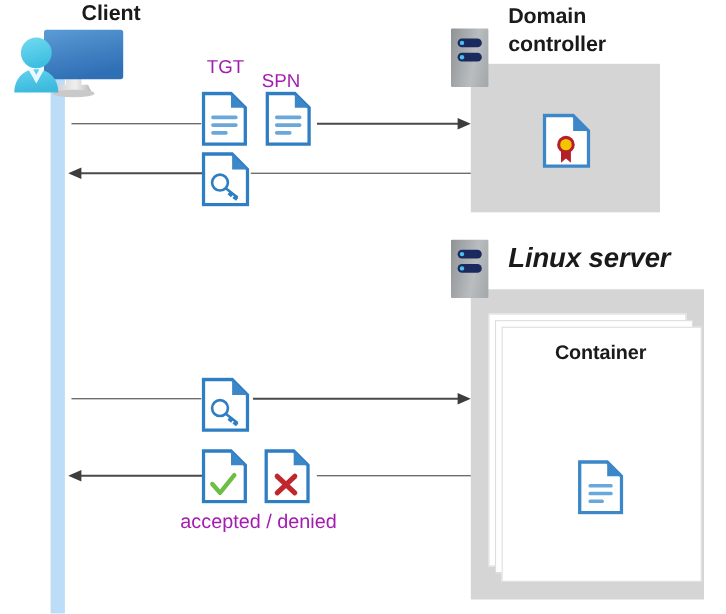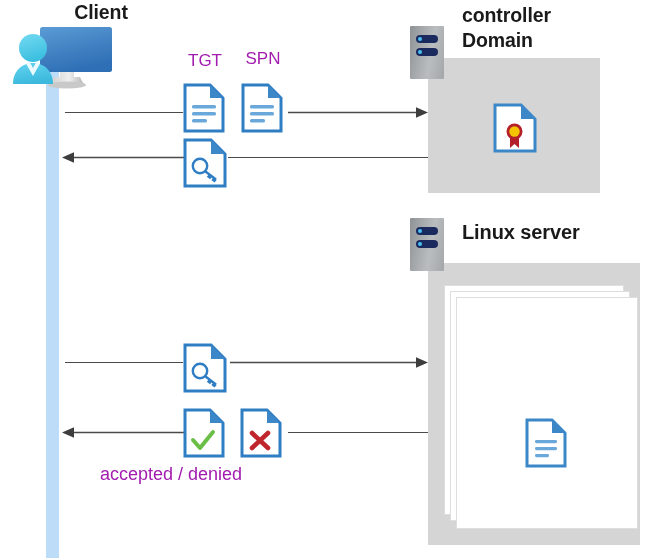--- a/index.html
+++ b/index.html
@@ -88,21 +88,22 @@
   #dc-title {
     left: 462px;
     top: 3px;
     width: 190px;
     font-size: 19.5px;
     line-height: 25px;
   }
   #lx-title {
     left: 462px;
     top: 221px;
-    font-size: 20px;
+    font-size: 25px;
+    font-style: italic;
   }
 
   
   .card {
     background: #ffffff;
     border: 1px solid #dedede;
     box-shadow: 0 0 0 0 rgba(0,0,0,0);
   }
   #card-back  { left: 444px; top: 285px; width: 178px; height: 228px; }
   #card-mid   { left: 450px; top: 291px; width: 178px; height: 228px; }
@@ -121,22 +122,22 @@
     width: 180px;
     text-align: center;
     font-size: 17px;
   }
 
   
   .aline { height: 0; border-top: 1.6px solid #4a4a4a; }
 
   
   #tgt-label { left: 180px; top: 51px; width: 50px; text-align: center; font-size: 17px; }
-  #spn-label { left: 238px; top: 49px; width: 50px; text-align: center; font-size: 17px; }
-  #verdict-label { left: 100px; top: 464px; width: 270px; text-align: left; font-size: 18px; }
+  #spn-label { left: 238px; top: 64px; width: 50px; text-align: left; font-size: 17px; }
+  #verdict-label { left: 100px; top: 464px; width: 270px; text-align: center; font-size: 18px; }
 
   svg { display: block; }
 </style>
 </head>
 <body>
 
 <div id="stage">
 
   <div class="abs" id="lifeline"></div>
 
@@ -180,22 +181,22 @@
   <div class="abs panel" id="dc-panel"></div>
 
   <div class="abs" style="left:410px; top:26px;">
     <div class="rack" style="position:relative;">
       <div class="pill p1"></div>
       <div class="pill p2"></div>
     </div>
   </div>
 
   <div class="abs title-bold" id="dc-title">
+    <div>Domain</div>
     <div>controller</div>
-    <div>Domain</div>
   </div>
 
   <div class="abs" style="left:493px; top:103px;">
     <svg width="44" height="50" viewBox="0 0 44 50">
       <path d="M2 2 h26 l14 14 v32 h-40 z" fill="#ffffff" stroke="#3c87c8" stroke-width="3"></path>
       <path d="M28 2 l14 14 h-14 z" fill="#3c87c8"></path>
 
       <path d="M17 32 l0 13 l4.5 -4 l4.5 4 l0 -13 z" fill="#b3202a"></path>
       <circle cx="21.5" cy="28.5" r="8" fill="#b3202a"></circle>
       <circle cx="21.5" cy="28.5" r="5.2" fill="#f5c400"></circle>
@@ -210,20 +211,21 @@
       <div class="pill p2"></div>
     </div>
   </div>
 
   <div class="abs title-bold" id="lx-title">Linux server</div>
 
   <div class="abs card" id="card-back"></div>
   <div class="abs card" id="card-mid"></div>
   <div class="abs card" id="card-front"></div>
 
+  <div class="abs title-bold" id="container-title">Container</div>
 
 
   <div class="abs" style="left:525px; top:418px;">
     <svg width="42" height="50" viewBox="0 0 42 50">
       <path d="M2 2 h25 l13 13 v33 h-38 z" fill="#ffffff" stroke="#3c87c8" stroke-width="3"></path>
       <path d="M27 2 l13 13 h-13 z" fill="#3c87c8"></path>
       <rect x="10" y="22" width="22" height="3.2" rx="1.4" fill="#6aa7db"></rect>
       <rect x="10" y="29" width="22" height="3.2" rx="1.4" fill="#6aa7db"></rect>
       <rect x="10" y="36" width="14" height="3.2" rx="1.4" fill="#6aa7db"></rect>
     </svg>

